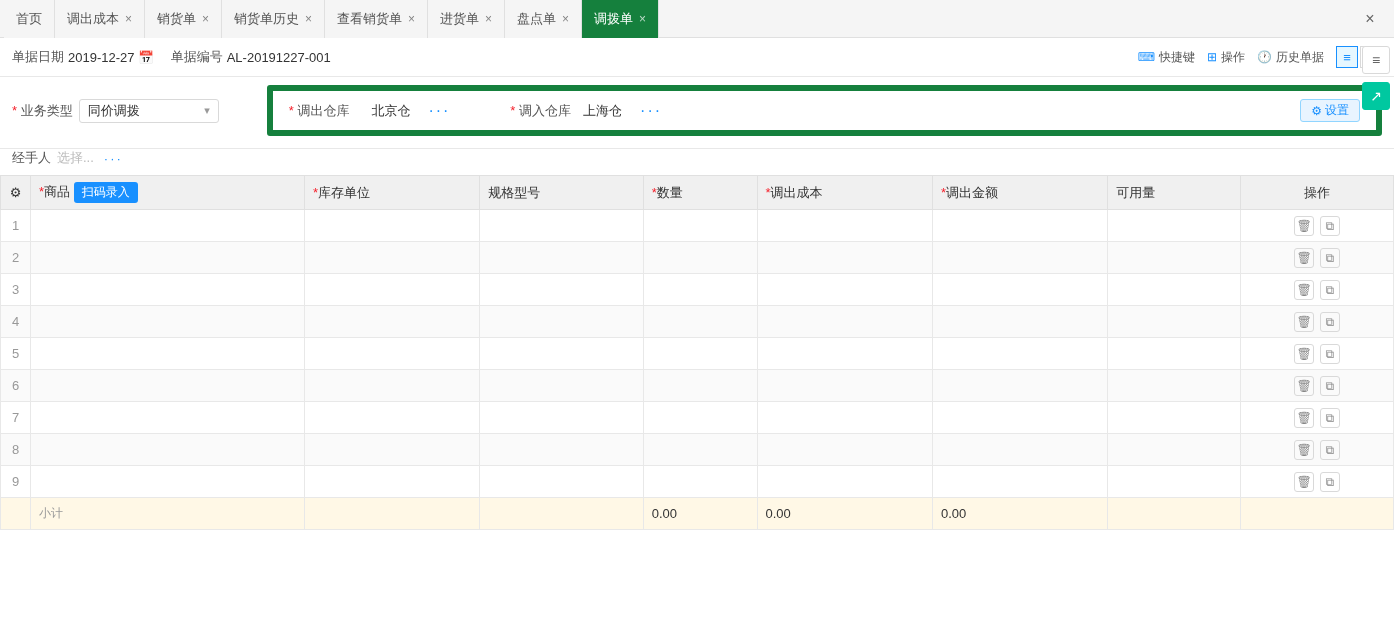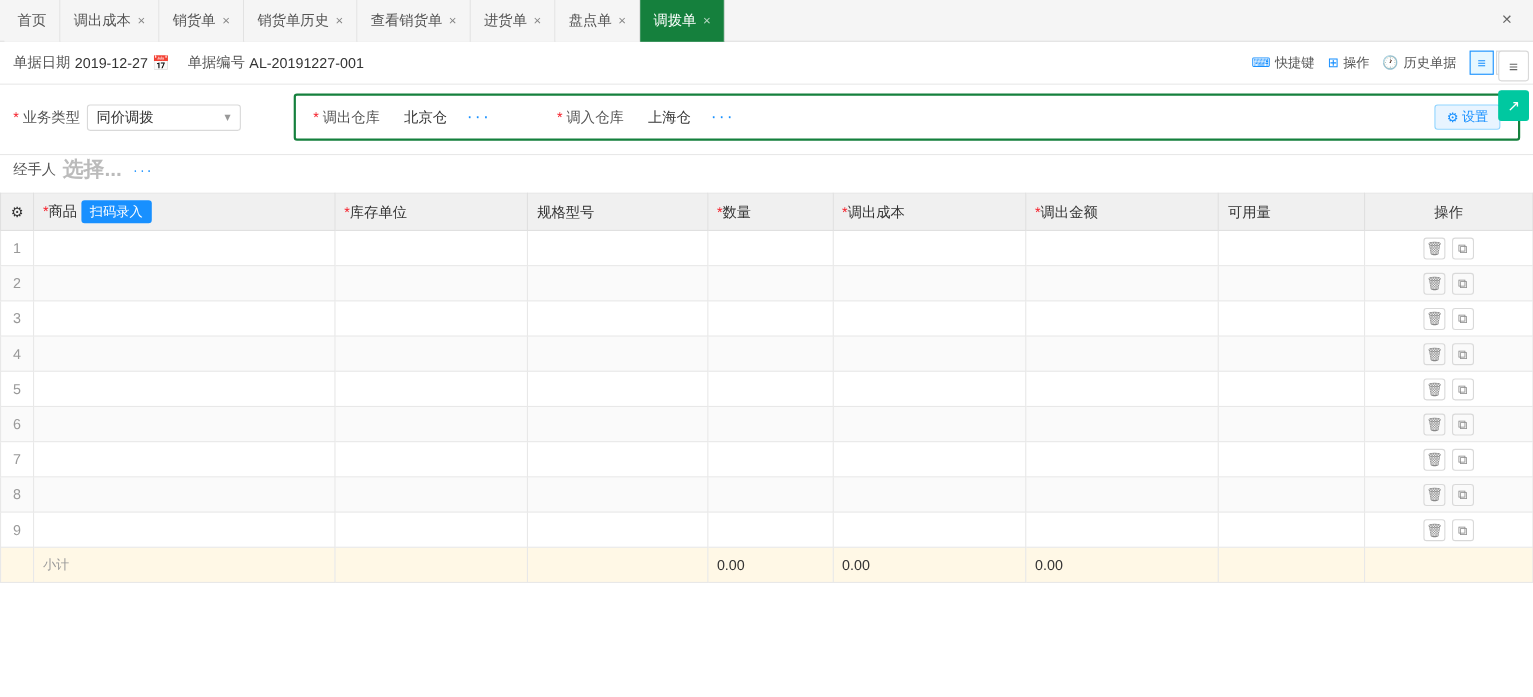--- a/index.html
+++ b/index.html
@@ -83,21 +83,21 @@
     }
     .form-label { color: #555; font-size: 13px; white-space: nowrap; }
     .form-value { color: #333; font-size: 13px; }
     .form-select {
       display: flex; align-items: center; gap: 4px;
       border: 1px solid #d9d9d9; border-radius: 3px;
       padding: 2px 8px; min-width: 140px; cursor: pointer;
       background: #fff;
     }
     .form-select .chevron { color: #999; font-size: 11px; margin-left: auto; }
-    .form-input-placeholder { color: #bbb; font-size: 19px; font-weight: bold; }
+    .form-input-placeholder { color: #bbb; font-size: 13px; }
 
     
     .warehouse-section {
       border: 2px solid #f5222d;
       border-radius: 3px;
       padding: 8px 16px;
       display: flex; align-items: center;
       gap: 40px;
       flex: 1;
       margin-left: 24px;
@@ -242,35 +242,35 @@
       <span class="form-label">
         <span style="color:#f5222d;">*</span>
         <span>业务类型</span>
       </span>
       <div class="form-select">
         <span>同价调拨</span>
         <span class="chevron">▾</span>
       </div>
     </div>
 
-    <div class="warehouse-section" style="border: 2px solid #15803d; border-radius: 3px; padding: 8px 16px; display: flex; align-items: center; gap: 60px; flex: 1;">
+    <div class="warehouse-section" style="border: 6px solid #15803d; border-radius: 3px; padding: 8px 16px; display: flex; align-items: center; gap: 60px; flex: 1;">
       <div class="warehouse-field">
         <span class="form-label">
           <span style="color:#f5222d;">*</span>
           <span>调出仓库</span>
         </span>
         <span class="form-value" style="margin-left: 16px;">北京仓</span>
         <span class="wh-dots" style="margin-left: 12px; color:#1890ff; cursor:pointer; letter-spacing: 2px;">···</span>
       </div>
       <div class="warehouse-field">
         <span class="form-label">
           <span style="color:#f5222d;">*</span>
           <span>调入仓库</span>
         </span>
-        <span class="form-value" style="margin-left: 16px;">上海仓</span>
+        <span class="form-value" style="margin-left: 6px;">上海仓</span>
         <span class="wh-dots" style="margin-left: 12px; color:#1890ff; cursor:pointer; letter-spacing: 2px;">···</span>
       </div>
       <div style="margin-left: auto;">
         <button class="btn-setting">
           <span>⚙</span>
           <span>设置</span>
         </button>
       </div>
     </div>
   </div>

